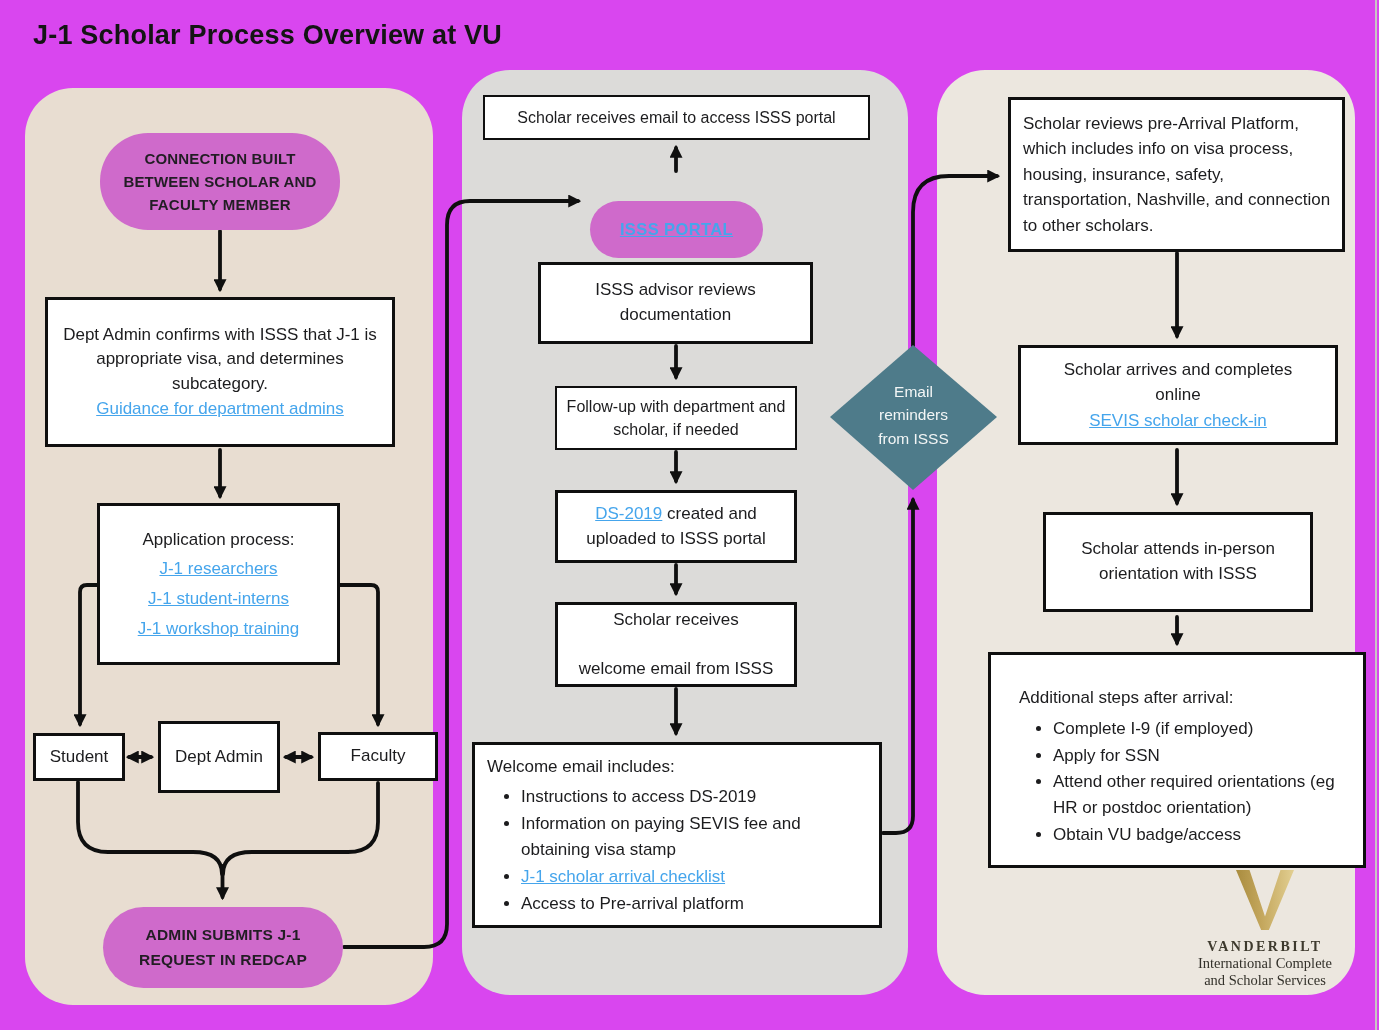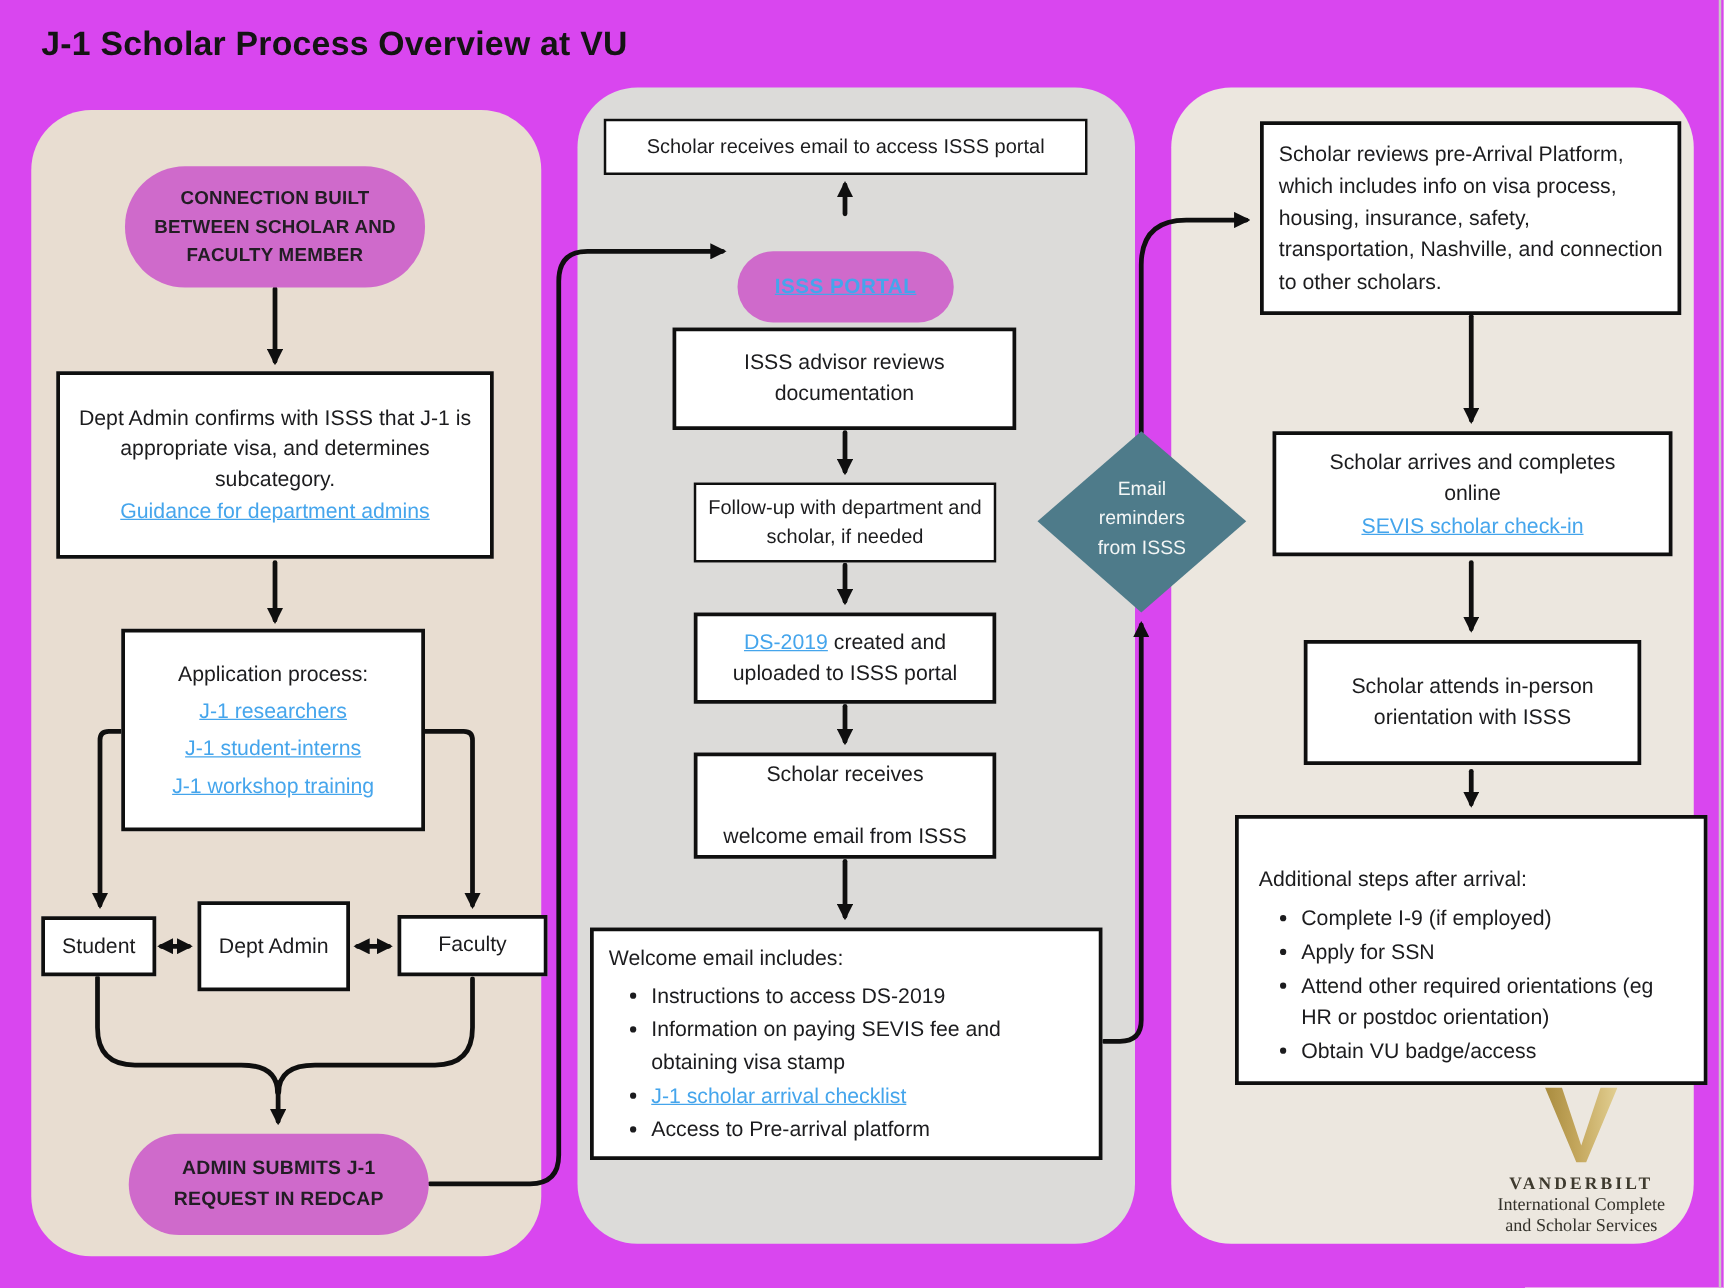--- a/index.html
+++ b/index.html
@@ -159,21 +159,21 @@
   </div>
 
   <div class="box alignleft" style="left:1008px;top:97px;width:337px;height:155px;padding:8px 10px 8px 12px;line-height:1.5;justify-content:center;">
     <div>Scholar reviews pre-Arrival Platform, which includes info on visa process, housing, insurance, safety, transportation, Nashville, and connection to other scholars.</div>
   </div>
 
   <div class="box" style="left:1043px;top:512px;width:270px;height:100px;padding:0 10px;">
     <div>Scholar attends in-person orientation with ISSS</div>
   </div>
 
-  <div class="box alignleft" style="left:988px;top:652px;width:378px;height:216px;padding:24px 12px 10px 16px;justify-content:flex-end;line-height:1.5;">
+  <div class="box alignleft" style="left:988px;top:652px;width:378px;height:216px;padding:24px 12px 10px 28px;justify-content:center;line-height:1.5;">
     <div>Additional steps after arrival:</div>
     <ul class="blist">
       <li>Complete I-9 (if employed)</li>
       <li>Apply for SSN</li>
       <li>Attend other required orientations (eg HR or postdoc orientation)</li>
       <li>Obtain VU badge/access</li>
     </ul>
   </div>
 
   <div class="logo">

